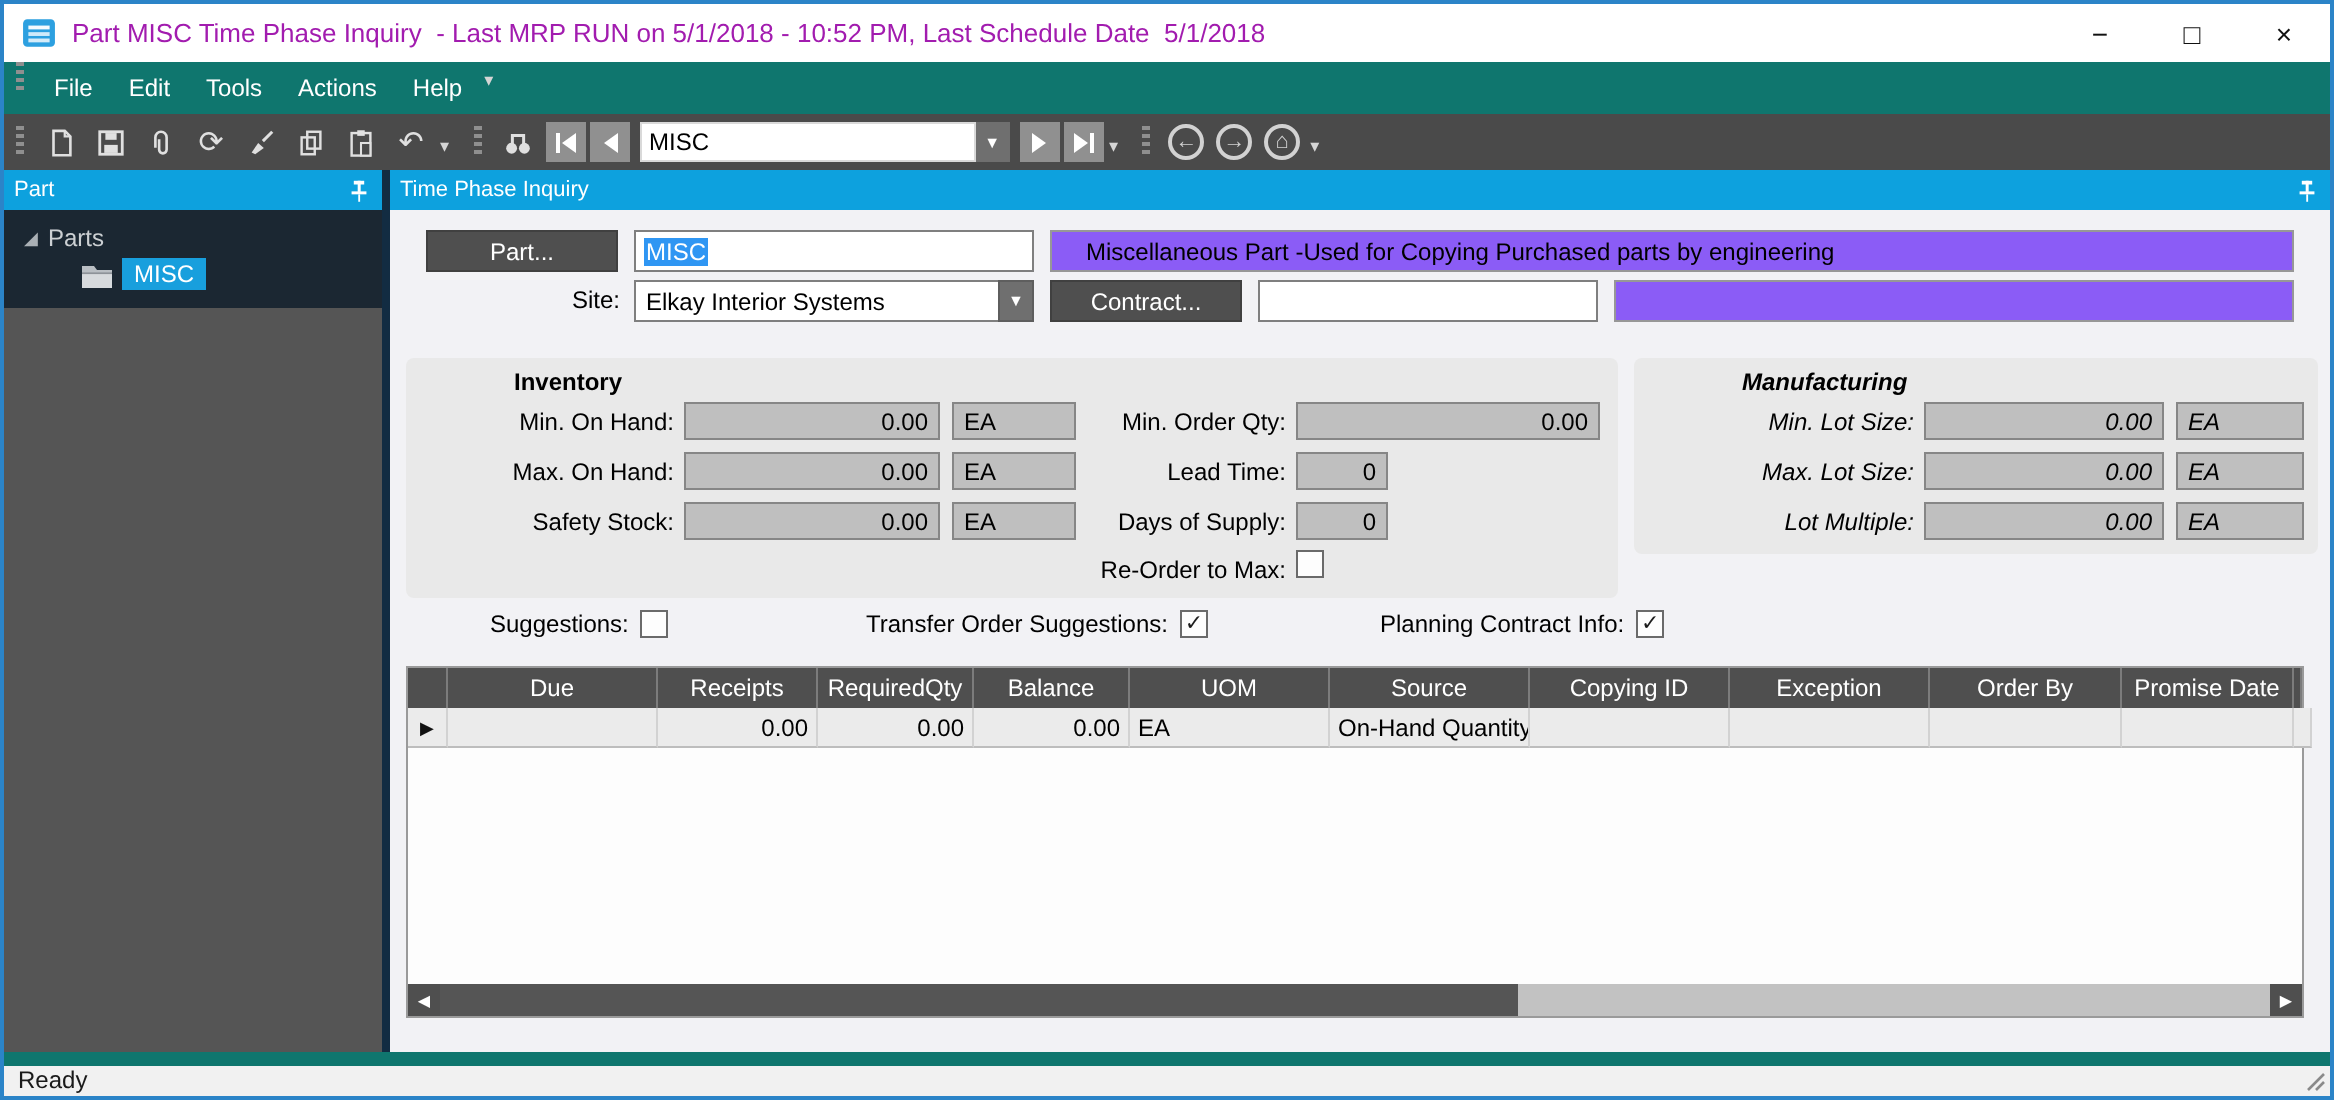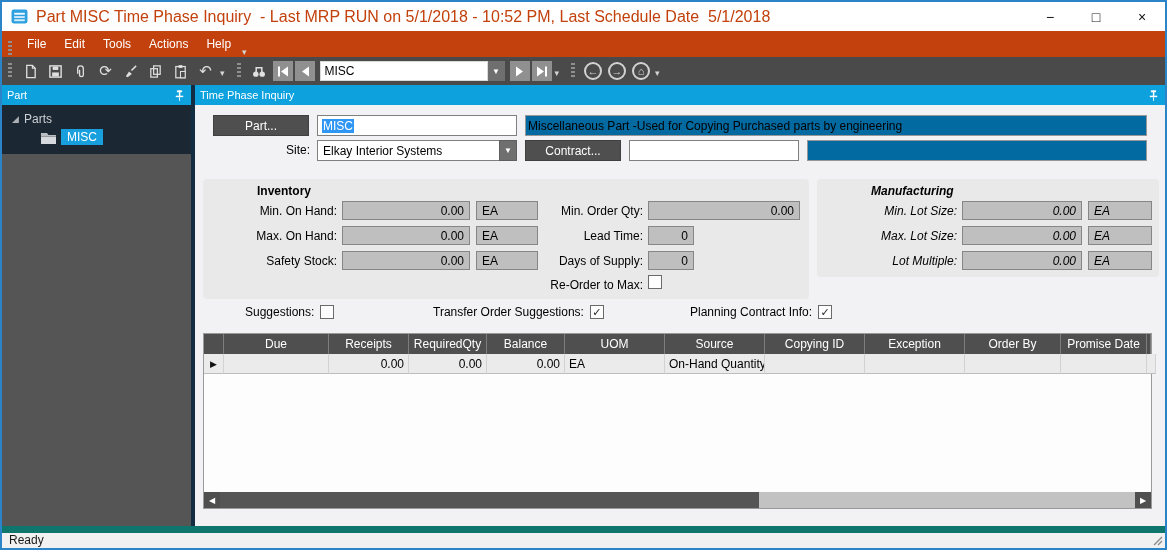--- a/index.html
+++ b/index.html
@@ -4,27 +4,27 @@
 <style>
   * { margin:0; padding:0; box-sizing:border-box; }
   html,body { background:#d8d8d8; }
   body { font-family:"Liberation Sans", sans-serif; }
   .window { position:relative; width:1167px; height:550px; border:2px solid #2b84c8;
             background:#fff; display:flex; flex-direction:column; overflow:hidden; }
 
   
   .titlebar { height:29px; background:#fff; display:flex; align-items:center; flex:0 0 auto; }
   .app-icon { width:17px; height:17px; margin:0 8px 0 9px; }
-  .title-text { font-size:16px; color:#c2410c; white-space:pre; }
+  .title-text { font-size:13px; color:#a21caf; white-space:pre; }
   .caption-group { margin-left:auto; display:flex; height:100%; }
   .cap-btn { width:46px; height:100%; display:flex; align-items:center; justify-content:center;
              font-size:14px; color:#111; cursor:default; }
 
   
-  .menubar { height:26px; background:#c2410c; display:flex; align-items:flex-end; flex:0 0 auto; }
+  .menubar { height:26px; background:#0f766e; display:flex; align-items:flex-start; flex:0 0 auto; }
   .grip { width:4px; height:16px; margin:0 6px;
           background:repeating-linear-gradient(to bottom,#8f8f8f 0 2px, transparent 2px 4px); }
   .menu-item { color:#fff; font-size:12px; padding:0 9px; height:100%; display:flex; align-items:center; }
   .chev { color:#d5d5d5; font-size:9px; padding:4px 6px 0 2px; }
 
   
   .toolbar { height:28px; background:#4a4a4a; display:flex; align-items:center; flex:0 0 auto; }
   .tbtn { width:25px; height:24px; display:flex; align-items:center; justify-content:center;
           color:#e0e0e0; font-size:15px; }
   .tbtn svg { display:block; }
@@ -54,22 +54,22 @@
 
   .content { flex:1 1 auto; display:flex; flex-direction:column; min-width:0; }
   .content-body { flex:1 1 auto; position:relative; background:#f2f2f5; font-size:12px; color:#000; }
 
   
   .abs { position:absolute; }
   .btn-dark { background:#4f4f4f; color:#fff; font-size:12px; display:flex; align-items:center;
               justify-content:center; border:1px solid #404040; }
   .inp { background:#fff; border:1px solid #7f7f7f; display:flex; align-items:center;
          padding:0 4px; font-size:12px; }
-  .ro  { background:#0369a1; border:1px solid #979797; display:flex; align-items:center;
-         padding:0 2px; font-size:12px; color:#000; }
+  .ro  { background:#8b5cf6; border:1px solid #979797; display:flex; align-items:center;
+         padding:0 17px; font-size:12px; color:#000; }
   .sel-text { background:#2f96f3; color:#fff; padding:0 1px; }
   .lbl { text-align:right; color:#000; }
   .combo { display:flex; }
   .combo .cval { flex:1; background:#fff; border:1px solid #7f7f7f; border-right:none;
                  font-size:12px; display:flex; align-items:center; padding:0 5px; }
   .combo .cdd { width:18px; background:#6f6f6f; border:1px solid #5e5e5e; color:#fff; font-size:8px;
                 display:flex; align-items:center; justify-content:center; }
 
   .section { background:#e9e9e9; border-radius:4px; }
   .sec-title { font-weight:bold; font-size:12px; position:absolute; left:7px; top:5px;margin-left:47px; }

